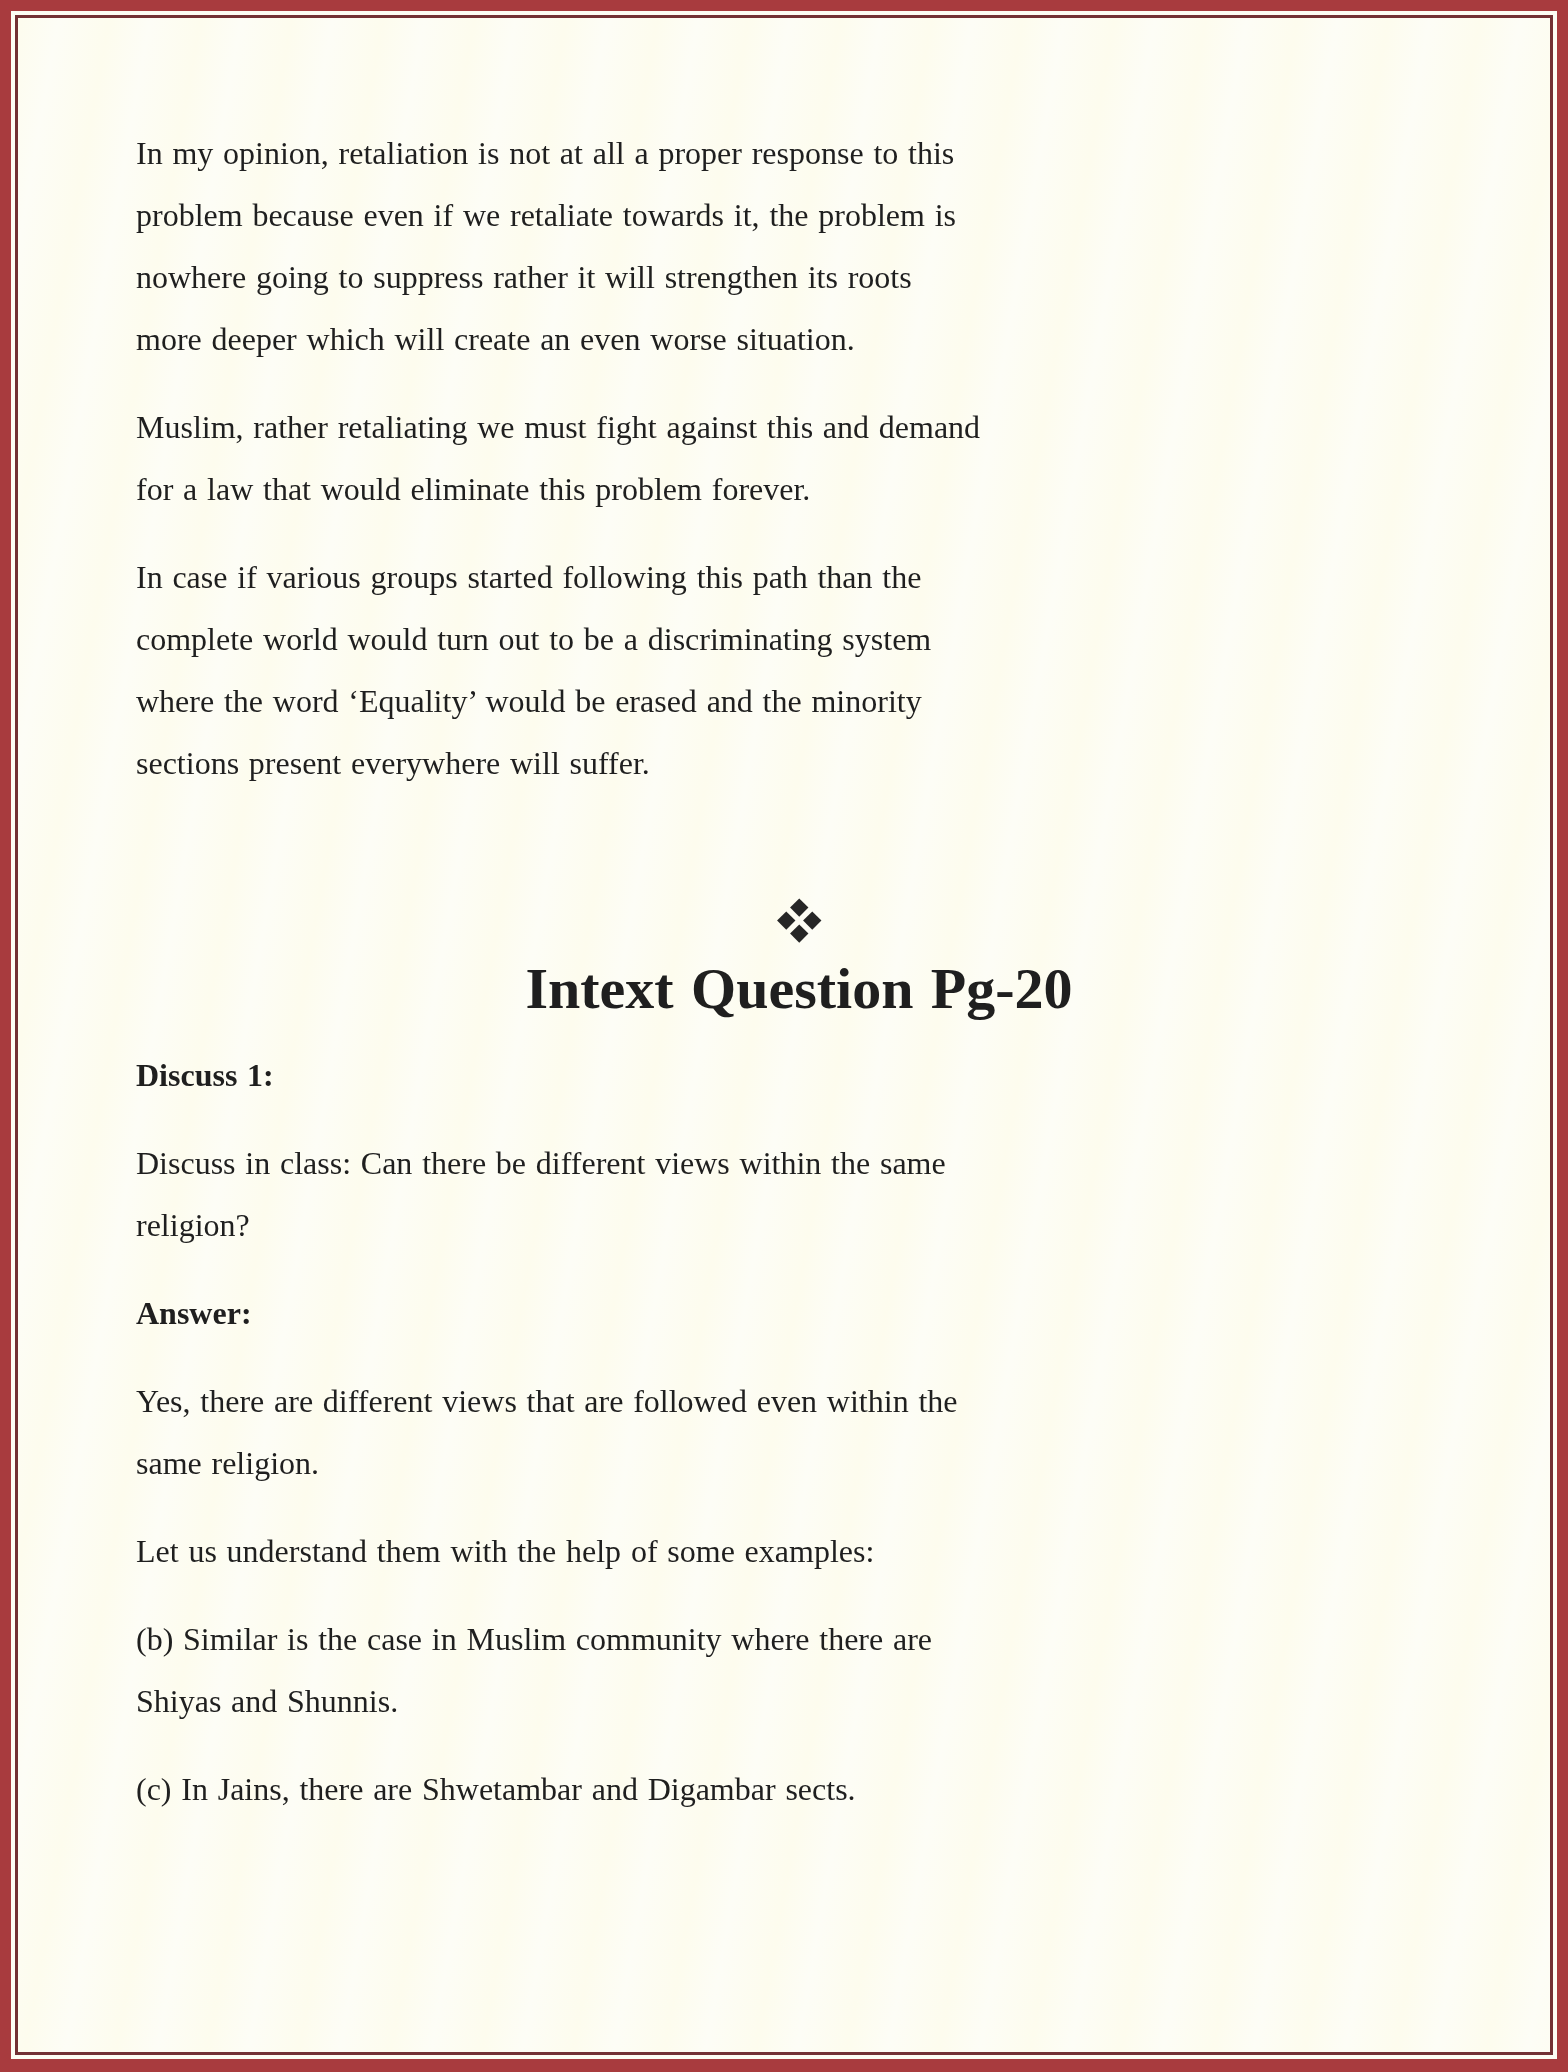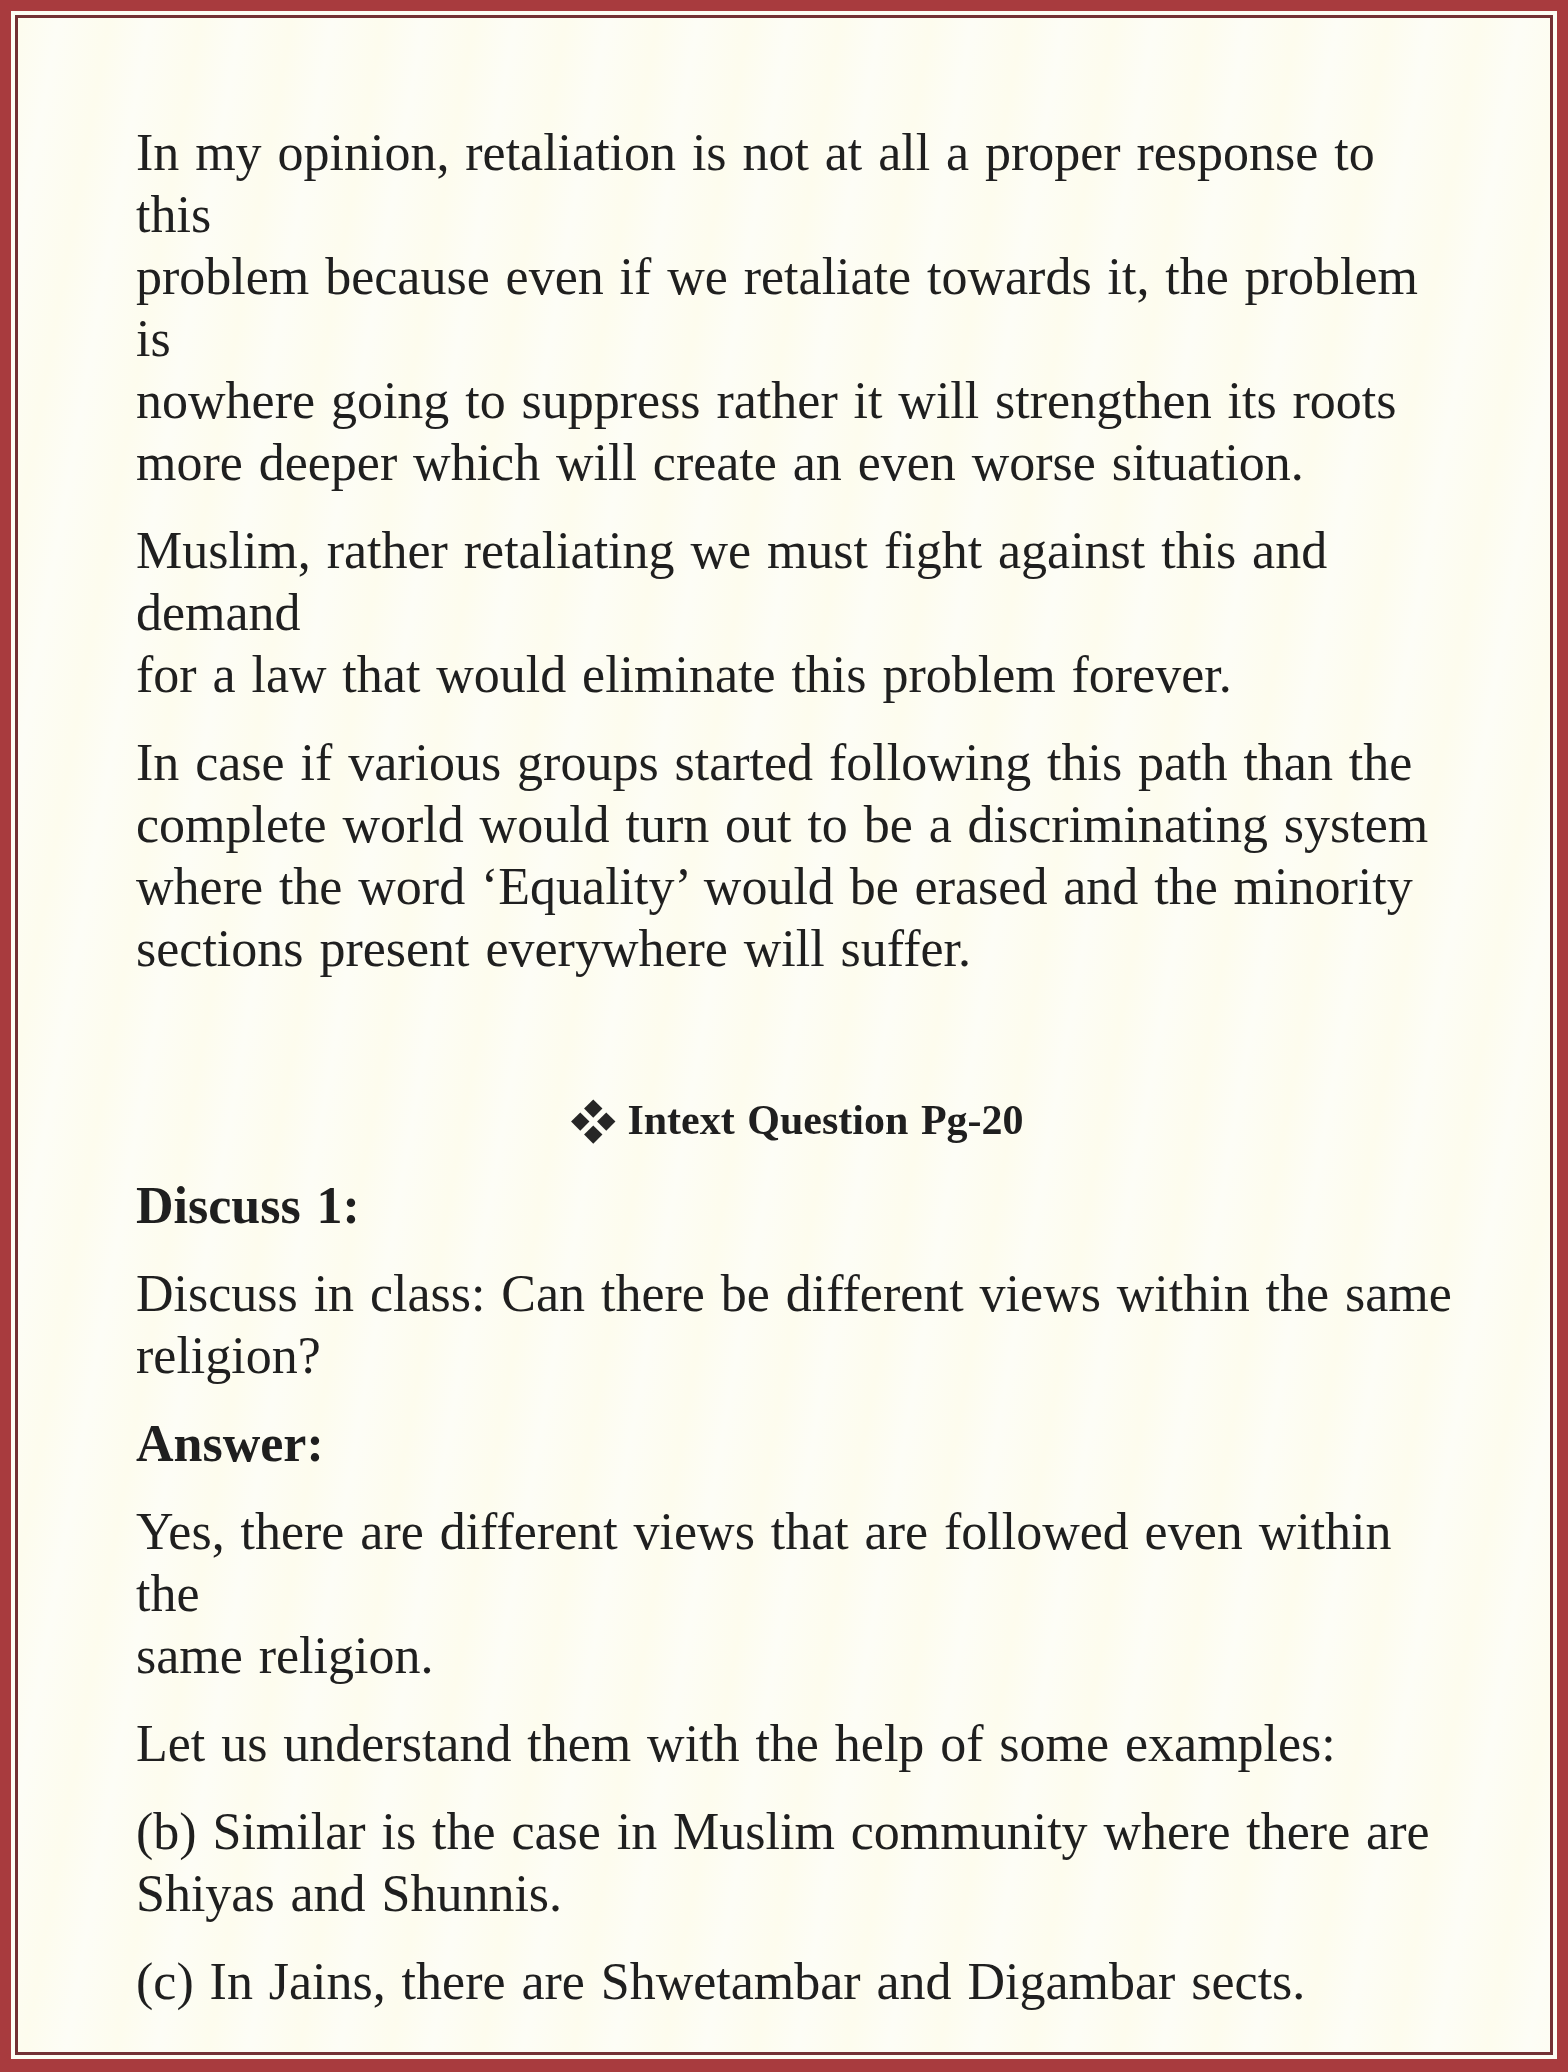--- a/index.html
+++ b/index.html
@@ -32,38 +32,39 @@
     background:
       repeating-linear-gradient(100deg,
         rgba(255, 249, 214, 0.25) 0px, rgba(255, 249, 214, 0.0) 40px,
         rgba(255, 249, 214, 0.25) 90px),
       #fdfdf6;
     padding: 104px 88px 0 118px;
     overflow: hidden;
   }
   .doc-text {
     color: #1f1f1f;
-    font-size: 52px;
+    font-size: 32px;
     line-height: 62px;
     white-space: pre-line;       
     word-spacing: 0.055em;
     margin: 0 0 26px 0;
   }
   .bold { font-weight: bold; }
   .doc-heading {
     display: flex;
     justify-content: center;
     align-items: center;
     gap: 15px;
-    font-size: 42px;
+    font-size: 58px;
     line-height: 70px;
     font-weight: bold;
     color: #1f1f1f;
     margin: 105px 0 20px 0;
     word-spacing: 0.05em;
+    flex-direction: column;
   }
   
   .diamond-icon {
     position: relative;
     width: 38px;
     height: 38px;
     flex: 0 0 auto;
     margin-top: 2px;
   }
   .diamond-icon i {

